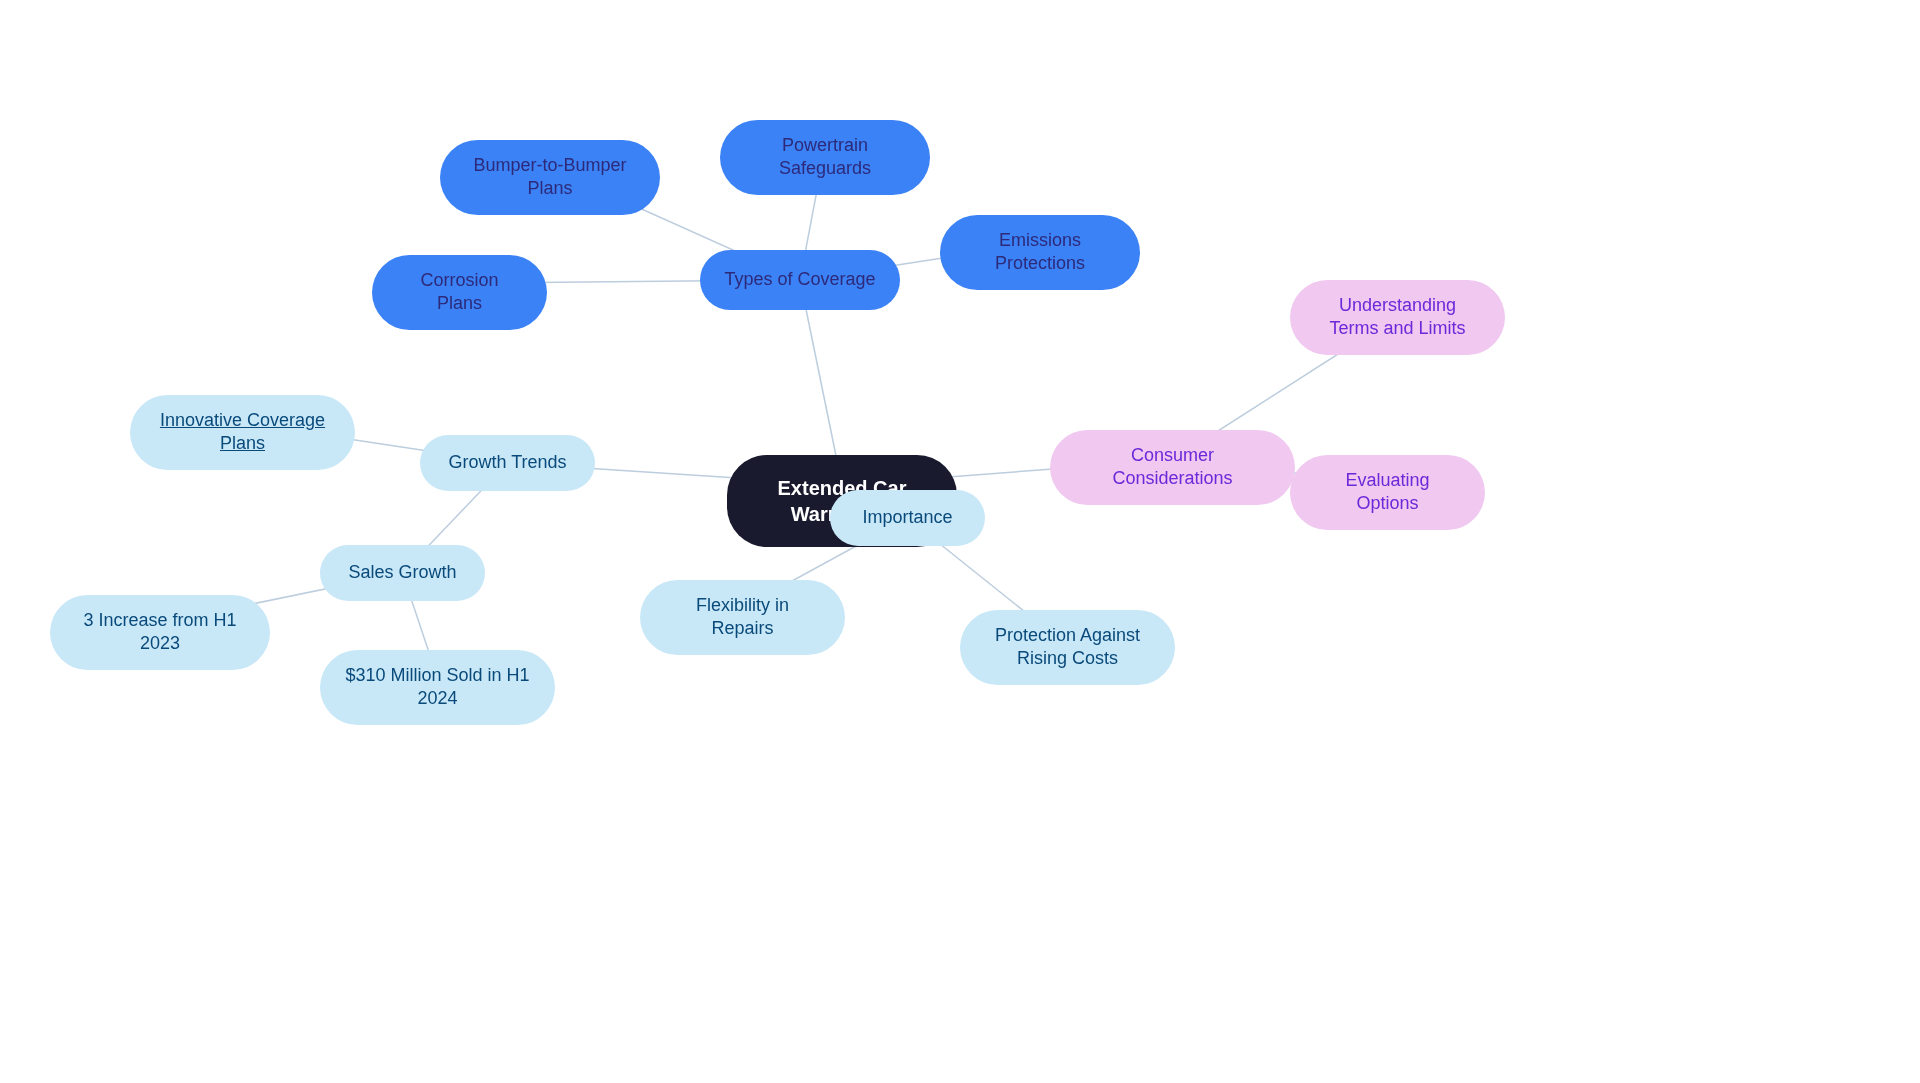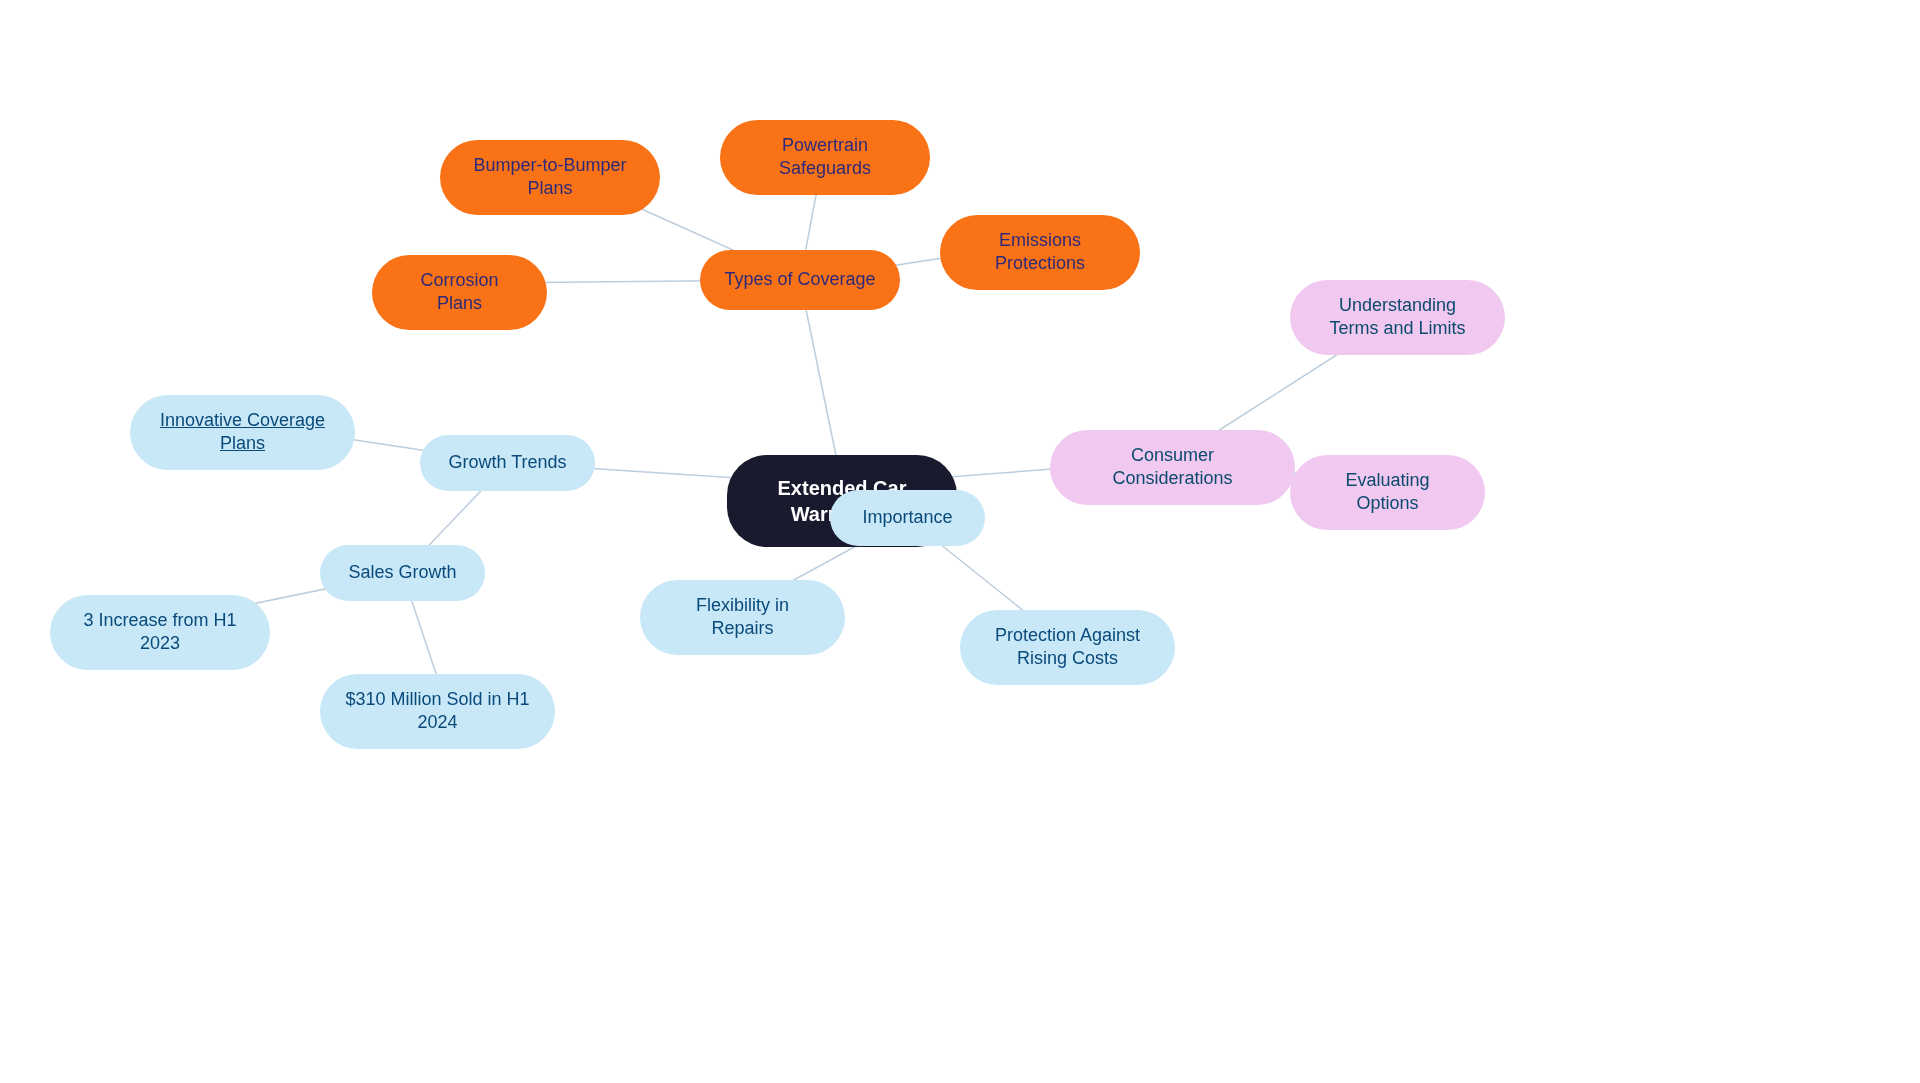--- a/index.html
+++ b/index.html
@@ -40,27 +40,27 @@
     }
     .node-center {
       background: #1a1a2e;
       color: #ffffff;
       font-size: 20px;
       font-weight: 600;
       border-radius: 40px;
       padding: 20px 36px;
     }
     .node-purple-light {
-      background: #f97316;
+      background: #3b82f6;
       color: #2d2a7a;
       border: none;
     }
     .node-pink-light {
       background: #f0c8f0;
-      color: #0c4a6e;
+      color: #6d28d9;
       border: none;
     }
     .node-blue-light {
       background: #c8e8f8;
       color: #0a4a7a;
       border: none;
     }
   </style>
 </head>
 <body>
@@ -91,18 +91,18 @@
       <div class="node node-purple-light" style="left: 720px; top: 120px; width: 210px; min-height: 56px;">Powertrain Safeguards</div>
       <div class="node node-purple-light" style="left: 940px; top: 215px; width: 200px; min-height: 56px;">Emissions Protections</div>
       <div class="node node-purple-light" style="left: 372px; top: 255px; width: 175px; min-height: 56px;">Corrosion Plans</div>
       <div class="node node-pink-light" style="left: 1050px; top: 430px; width: 245px; min-height: 60px;">Consumer Considerations</div>
       <div class="node node-pink-light" style="left: 1290px; top: 280px; width: 215px; min-height: 72px;">Understanding Terms and Limits</div>
       <div class="node node-pink-light" style="left: 1290px; top: 455px; width: 195px; min-height: 56px;">Evaluating Options</div>
       <div class="node node-blue-light" style="left: 420px; top: 435px; width: 175px; min-height: 56px;">Growth Trends</div>
       <div class="node node-blue-light" style="left: 130px; top: 395px; width: 225px; min-height: 56px; text-decoration: underline;">Innovative Coverage Plans</div>
       <div class="node node-blue-light" style="left: 320px; top: 545px; width: 165px; min-height: 56px;">Sales Growth</div>
       <div class="node node-blue-light" style="left: 50px; top: 595px; width: 220px; min-height: 56px;">3 Increase from H1 2023</div>
-      <div class="node node-blue-light" style="left: 320px; top: 650px; width: 235px; min-height: 56px; margin-top: 24px;">$310 Million Sold in H1 2024</div>
+      <div class="node node-blue-light" style="left: 320px; top: 650px; width: 235px; min-height: 56px;">$310 Million Sold in H1 2024</div>
       <div class="node node-blue-light" style="left: 830px; top: 490px; width: 155px; min-height: 56px;">Importance</div>
       <div class="node node-blue-light" style="left: 640px; top: 580px; width: 205px; min-height: 56px;">Flexibility in Repairs</div>
       <div class="node node-blue-light" style="left: 960px; top: 610px; width: 215px; min-height: 72px;">Protection Against Rising Costs</div>
     </div>
 </div>
 
 </body></html>

